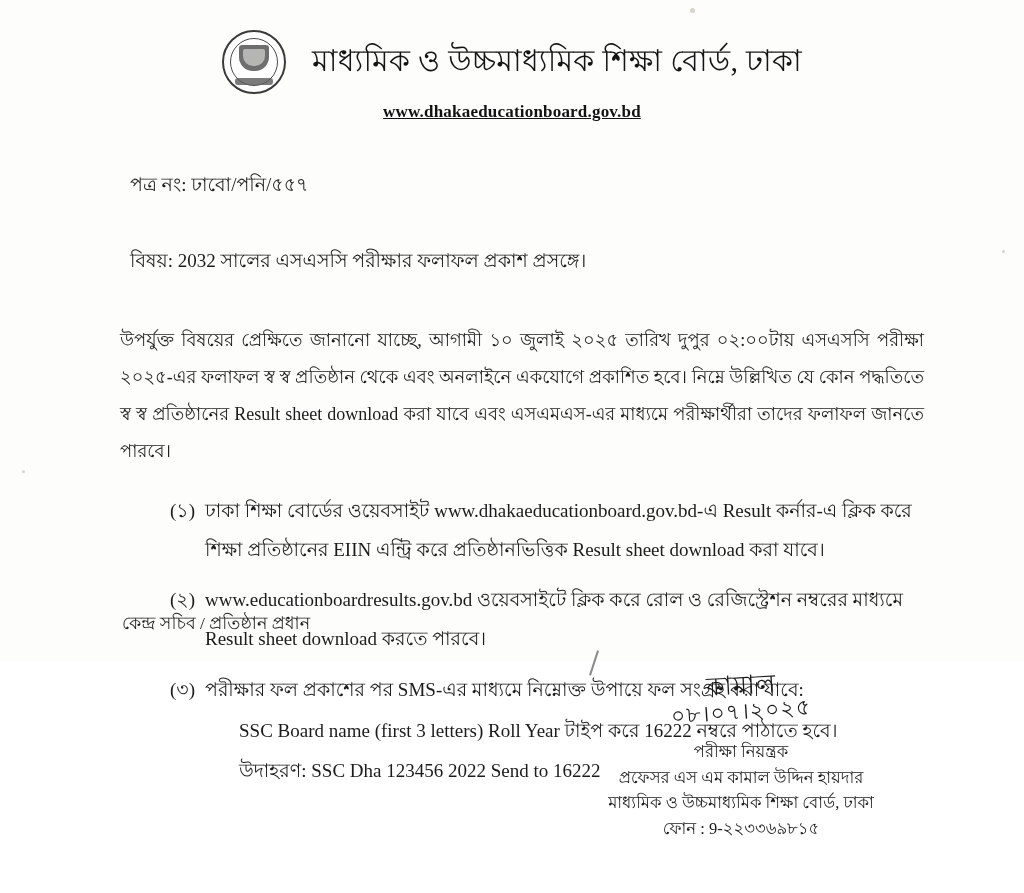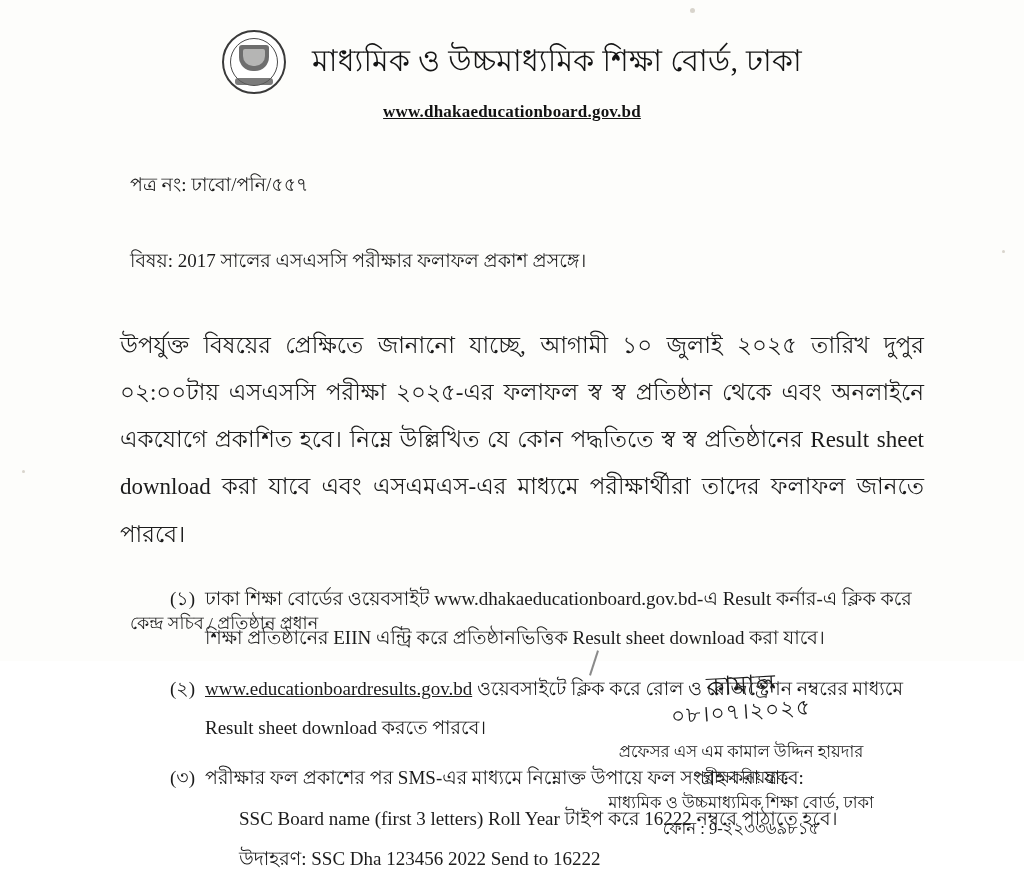--- a/index.html
+++ b/index.html
@@ -96,38 +96,38 @@
     align-items: flex-start;
     margin: 48px 120px 9px 130px;
     font-size: 19px;
   }
   .subject {
     margin: 44px 130px 0 130px;
     font-size: 19px;
   }
   .body-para {
     margin: 44px 100px 0 120px;
-    font-size: 23px;
+    font-size: 18px;
     line-height: 2.05;
     text-align: justify;
   }
   .items {
     margin: 22px 100px 0 170px;
     font-size: 19px;
   }
   .item {
     display: flex;
     align-items: flex-start;
     gap: 10px;
     line-height: 2.05;
     margin-bottom: 12px;
   }
   .item .num { flex: none; }
   .item .txt { flex: 1; }
-  .u { text-decoration: underline; }
+  .u { }
   .sub-line {
     margin: 2px 0 0 34px;
     line-height: 2.0;
   }
   .sign-block {
     position: absolute;
     right: 118px;
     top: 665px;
     width: 330px;
     text-align: center;
@@ -143,21 +143,21 @@
     font-family: "DejaVu Serif", serif;
   }
   .sign-date {
     font-size: 22px;
     transform: rotate(-4deg);
     margin: -4px 0 10px 0;
     letter-spacing: 1px;
   }
   .footer {
     position: absolute;
-    left: 130px;
+    left: 122px;
     bottom: 22px;
     font-size: 17.5px;
     line-height: 1.75;
     font-family: Liberation Serif, serif;
   }
   .tickmark {
     position: absolute;
     left: 593px;
     top: 650px;
     width: 2px;
@@ -183,21 +183,21 @@
     </div>
     <div class="board-title">মাধ্যমিক ও উচ্চমাধ্যমিক শিক্ষা বোর্ড, ঢাকা</div>
   </div>
 
   <div class="website">www.dhakaeducationboard.gov.bd</div>
 
   <div class="memo-row">
     <div>পত্র নং: ঢাবো/পনি/৫৫৭</div>
   </div>
 
-  <div class="subject">বিষয়: 2017 সালের এসএসসি পরীক্ষার ফলাফল প্রকাশ প্রসঙ্গে।</div>
+  <div class="subject">বিষয়: 2032 সালের এসএসসি পরীক্ষার ফলাফল প্রকাশ প্রসঙ্গে।</div>
 
   <div class="body-para">উপর্যুক্ত বিষয়ের প্রেক্ষিতে জানানো যাচ্ছে, আগামী ১০ জুলাই ২০২৫ তারিখ দুপুর ০২:০০টায় এসএসসি পরীক্ষা ২০২৫-এর ফলাফল স্ব স্ব প্রতিষ্ঠান থেকে এবং অনলাইনে একযোগে প্রকাশিত হবে। নিম্নে উল্লিখিত যে কোন পদ্ধতিতে স্ব স্ব প্রতিষ্ঠানের Result sheet download করা যাবে এবং এসএমএস-এর মাধ্যমে পরীক্ষার্থীরা তাদের ফলাফল জানতে পারবে।</div>
 
   <div class="items">
 
     <div class="item">
       <span class="num">(১)</span>
       <span class="txt"><span>ঢাকা শিক্ষা বোর্ডের ওয়েবসাইট </span><span>www.dhakaeducationboard.gov.bd</span><span>-এ Result কর্নার-এ ক্লিক করে শিক্ষা প্রতিষ্ঠানের EIIN এন্ট্রি করে প্রতিষ্ঠানভিত্তিক Result sheet download  করা যাবে।</span></span>
     </div>
 
@@ -215,22 +215,22 @@
       </span>
     </div>
 
   </div>
 
   <div class="tickmark"></div>
 
   <div class="sign-block">
     <div class="signature">কামাল</div>
     <div class="sign-date">০৮।০৭।২০২৫</div>
+    <div>পরীক্ষা নিয়ন্ত্রক</div>
     <div>প্রফেসর এস এম কামাল উদ্দিন হায়দার</div>
-    <div>পরীক্ষা নিয়ন্ত্রক</div>
     <div>মাধ্যমিক ও উচ্চমাধ্যমিক শিক্ষা বোর্ড, ঢাকা</div>
     <div>ফোন : 9-২২৩৩৬৯৮১৫</div>
   </div>
 
   <div class="footer">
     <div>কেন্দ্র সচিব / প্রতিষ্ঠান প্রধান</div>
   </div>
 
 </div>
 

